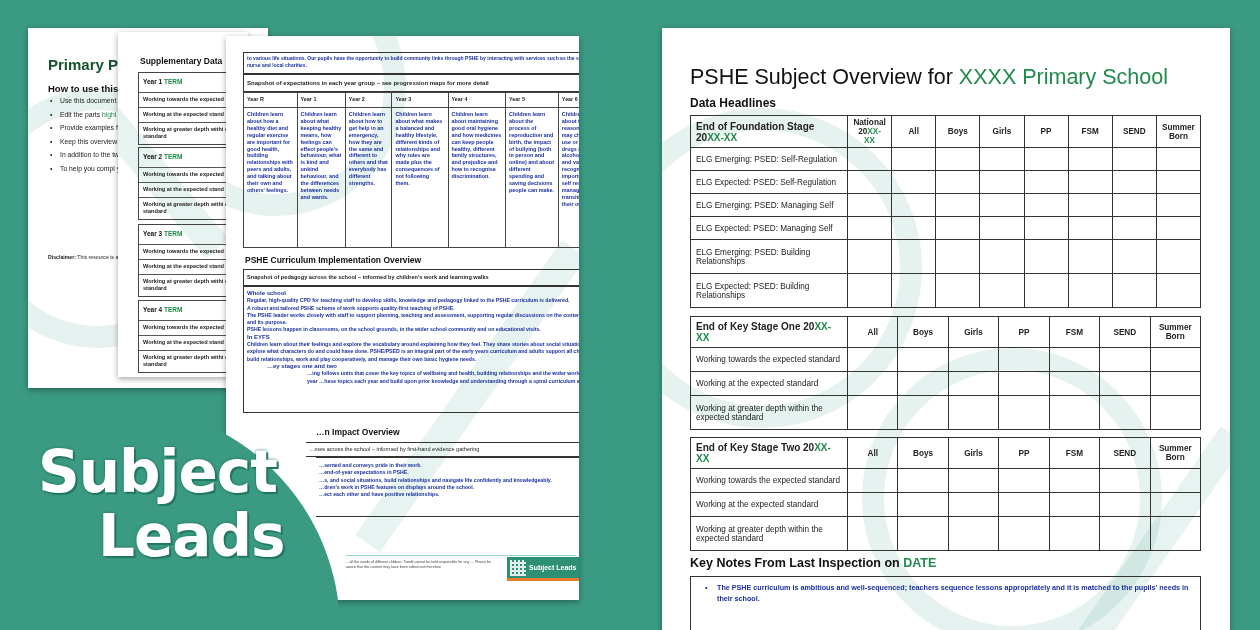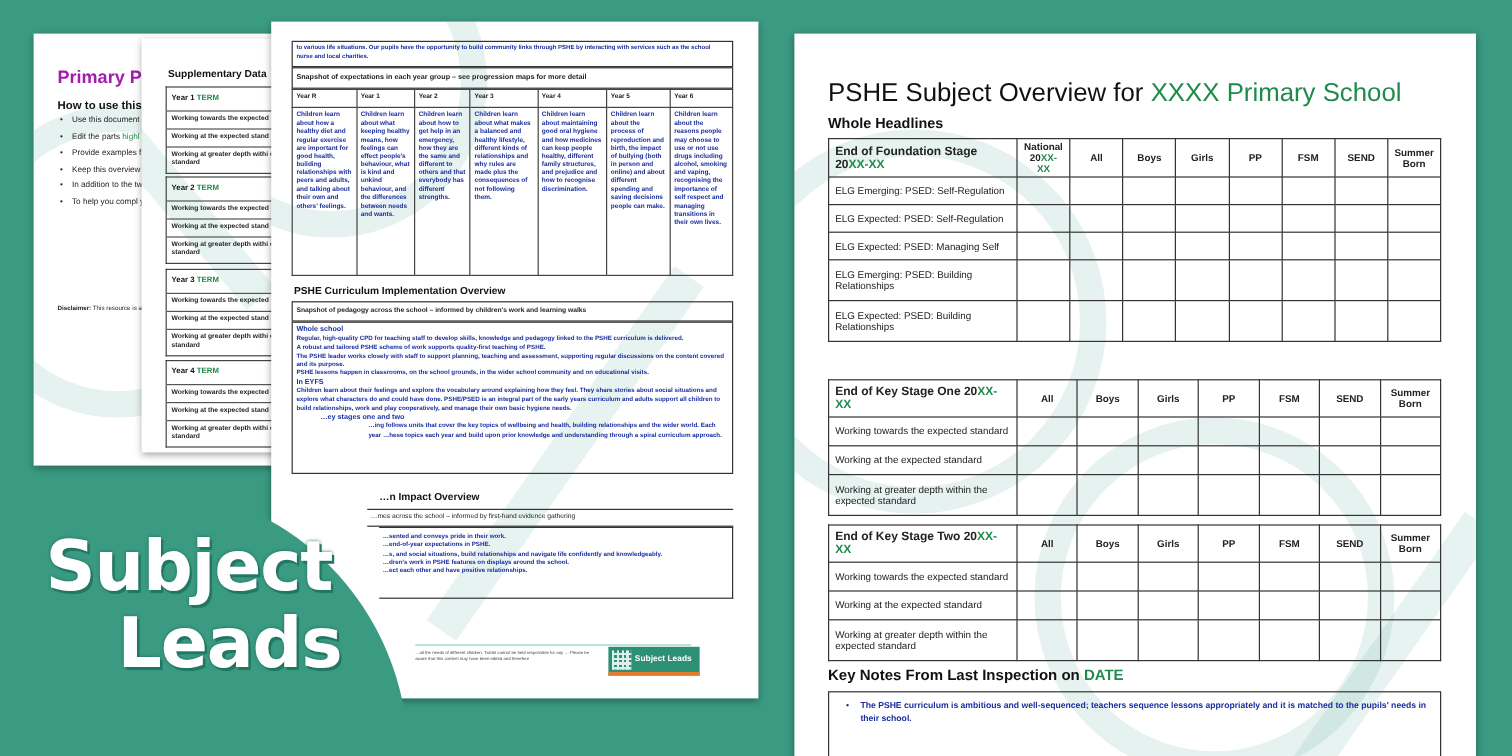--- a/index.html
+++ b/index.html
@@ -5,39 +5,39 @@
   * { box-sizing: border-box; margin: 0; padding: 0; }
   html, body { width: 1260px; height: 630px; overflow: hidden; }
   body { background: #3b9a82; font-family: "Liberation Sans", sans-serif; position: relative; }
 
   .page { position: absolute; background: #fff; box-shadow: 0 2px 6px rgba(0,0,0,0.35); overflow: hidden; }
   .wm { position: absolute; border: 22px solid rgba(59,154,130,0.13); border-radius: 50%; pointer-events: none; }
   .wm-v { position: absolute; width: 30px; background: rgba(59,154,130,0.12); pointer-events: none; }
 
   
   #p1 { left: 28px; top: 28px; width: 240px; height: 360px; }
-  #p1 h1 { position: absolute; left: 20px; top: 28px; font-size: 15px; font-weight: bold; color: #a21caf; white-space: nowrap; }
+  #p1 h1 { position: absolute; left: 20px; top: 28px; font-size: 15px; font-weight: bold; color: #14532d; white-space: nowrap; }
   #p1 h2 { position: absolute; left: 20px; top: 55px; font-size: 9.5px; font-weight: bold; color: #111; white-space: nowrap; }
   #p1 ul { position: absolute; left: 22px; top: 68px; width: 200px; list-style: none; font-size: 6.8px; color: #222; line-height: 10.5px; }
   #p1 ul li { padding-left: 10px; position: relative; margin-bottom: 3px; }
   #p1 ul li::before { content: "•"; position: absolute; left: 0; }
   #p1 .hl { color: #1f8a4c; }
   #p1 .disc { position: absolute; left: 20px; top: 226px; font-size: 5.2px; color: #222; width: 200px; line-height: 7px; }
 
   
   #p2 { left: 118px; top: 32px; width: 130px; height: 345px; }
   #p2 h3 { position: absolute; left: 22px; top: 24px; font-size: 8.5px; font-weight: bold; white-space: nowrap; color:#111; }
   .supp { position: absolute; left: 20px; width: 130px; border: 1px solid #444; border-right: none; }
   .supp .row { border-top: 1px solid #555; font-size: 5.6px; font-weight: bold; padding: 3px 4px; height: 15px; white-space: nowrap; overflow: hidden; color: #222; }
   .supp .row.tall { height: 22px; white-space: normal; line-height: 7px; }
   .supp .hd { font-size: 6.5px; font-weight: bold; padding: 5px 4px; height: 19px; color: #111; }
   .supp .hd span.t { color: #1f8a4c; }
 
   
-  #p3 { left: 226px; top: 18px; width: 406px; height: 564px; }
+  #p3 { left: 226px; top: 36px; width: 353px; height: 564px; }
   .box { position: absolute; border: 1px solid #333; }
   .blue { color: #1a2fa0; font-weight: bold; }
   .yt { position: absolute; left: 17px; top: 56px; width: 368px; border-collapse: collapse; }
   .yt th, .yt td { border: 1px solid #444; font-size: 5.4px; text-align: left; vertical-align: top; padding: 3px; }
   .yt th { height: 15px; font-weight: bold; color: #222; }
   .yt td { color: #1a2fa0; font-weight: bold; line-height: 6.9px; height: 140px; }
   .sec-title { position: absolute; font-size: 8.5px; font-weight: bold; color: #111; white-space: nowrap; }
   .ped { position: absolute; font-size: 5.2px; line-height: 7.3px; }
   .ped .lbl { color: #1a2fa0; font-weight: bold; font-size: 6px; }
 
@@ -185,21 +185,21 @@
 </div>
 
 <div class="page" id="p4">
   <div class="wm" style="left:-60px;top:80px;width:320px;height:320px;"></div>
   <div class="wm" style="left:200px;top:320px;width:300px;height:300px;"></div>
   <div class="wm-v" style="left:470px;top:380px;height:300px;transform:rotate(35deg);"></div>
 
   <div class="title">
     <span>PSHE Subject Overview for </span><span class="green">XXXX Primary School</span>
   </div>
-  <div class="sub">Whole Headlines</div>
+  <div class="sub">Data Headlines</div>
 
   <table class="dt" style="top:87px;">
     <colgroup>
         <col class="c0">
         <col>
         <col>
         <col>
         <col>
         <col>
         <col>
@@ -234,20 +234,31 @@
           <td></td>
           <td></td>
           <td></td>
           <td></td>
           <td></td>
           <td></td>
           <td></td>
           <td></td>
         </tr>
     <tr style="height:23px;">
+          <td class="first">ELG Emerging: PSED: Managing Self</td>
+          <td></td>
+          <td></td>
+          <td></td>
+          <td></td>
+          <td></td>
+          <td></td>
+          <td></td>
+          <td></td>
+        </tr>
+    <tr style="height:23px;">
           <td class="first">ELG Expected: PSED: Managing Self</td>
           <td></td>
           <td></td>
           <td></td>
           <td></td>
           <td></td>
           <td></td>
           <td></td>
           <td></td>
         </tr>

